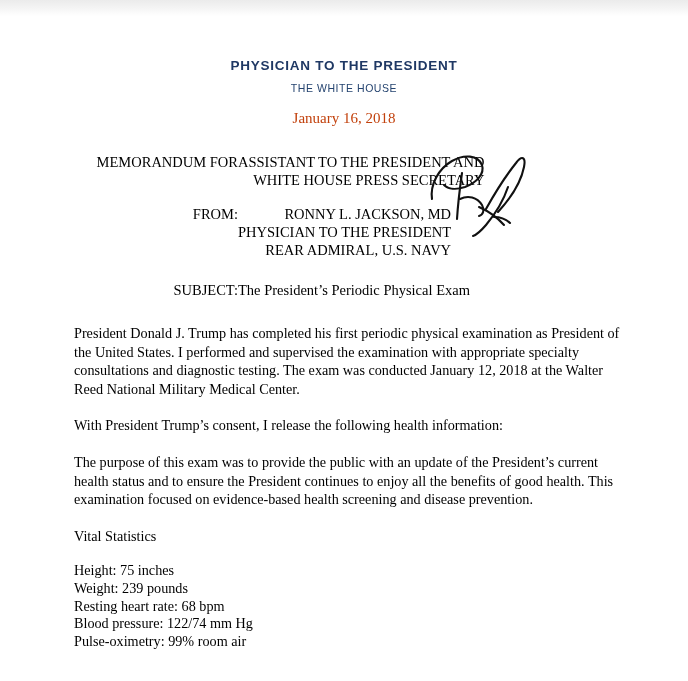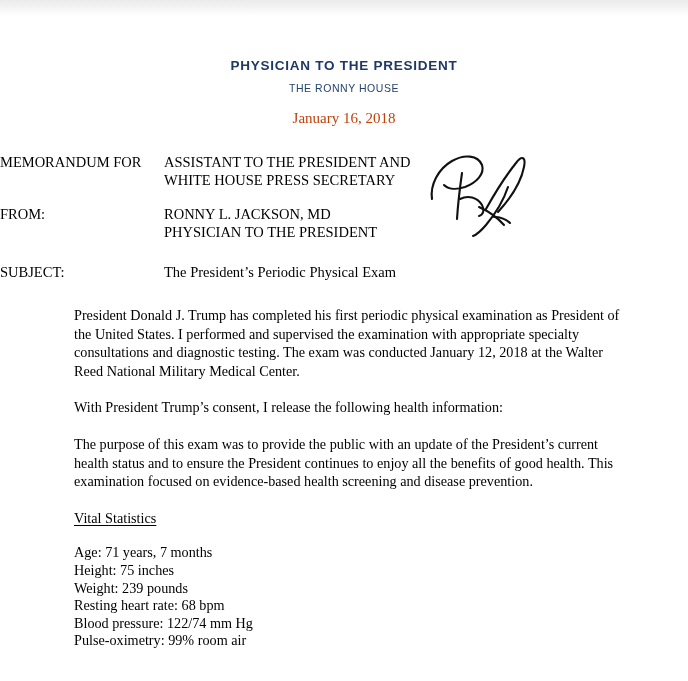--- a/index.html
+++ b/index.html
@@ -57,20 +57,22 @@
     font-size: 15px;
     color: #c2410c;
     line-height: 18px;
     margin-top: 14px;
   }
 
   
   .memo {
     position: relative;
     margin-top: 26px;
+    padding-left: 74px;
+    text-align: right;
   }
   .memo-row {
     display: flex;
     align-items: flex-start;
     margin-bottom: 16px;
   }
   .memo-row:last-child { margin-bottom: 7px; }
   .memo-label {
     width: 164px;
     flex: 0 0 164px;
@@ -104,41 +106,40 @@
   }
   .para {
     font-size: 14.2px;
     line-height: 18.6px;
     text-align: left;
     margin: 14px 0 18px 0;
   }
   .heading-ul {
     font-size: 14.2px;
     line-height: 18.6px;
-    text-decoration: underline;
     text-underline-offset: 2px;
     margin: 0;
   }
   .vitals {
     margin-top: 17px;
     font-size: 14.2px;
     line-height: 17.6px;
   }
   .vitals div { white-space: nowrap; }
 </style>
 </head>
 <body>
 
 <div class="top-shade"></div>
 
 <div class="page">
 
   <div class="letterhead">
     <div class="lh-title">PHYSICIAN TO THE PRESIDENT</div>
-    <div class="lh-sub">THE RONNY HOUSE</div>
+    <div class="lh-sub">THE WHITE HOUSE</div>
     <div class="lh-date">January 16, 2018</div>
   </div>
 
   <div class="memo">
 
     <svg class="signature" viewBox="0 0 108 92" xmlns="http://www.w3.org/2000/svg">
       <g fill="none" stroke="#111111" stroke-width="2.1" stroke-linecap="round" stroke-linejoin="round">
 
         <path d="M8 52 C 6 38, 14 22, 28 14 C 40 7, 54 8, 58 18 C 61 27, 52 36, 41 40 C 32 43, 24 42, 20 38"></path>
 
@@ -161,39 +162,39 @@
         <div>ASSISTANT TO THE PRESIDENT AND</div>
         <div>WHITE HOUSE PRESS SECRETARY</div>
       </div>
     </div>
 
     <div class="memo-row">
       <div class="memo-label">FROM:</div>
       <div class="memo-value">
         <div>RONNY L. JACKSON, MD</div>
         <div>PHYSICIAN TO THE PRESIDENT</div>
+        <div>REAR ADMIRAL, U.S. NAVY</div>
       </div>
     </div>
 
     <div class="memo-row subject-row">
       <div class="memo-label">SUBJECT:</div>
       <div class="memo-value">The President’s Periodic Physical Exam</div>
     </div>
 
   </div>
 
   <div class="body">
     <p class="para">President Donald J. Trump has completed his first periodic physical examination as President of the United States.  I performed and supervised the examination with appropriate specialty consultations and diagnostic testing.  The exam was conducted January 12, 2018 at the Walter Reed National Military Medical Center.</p>
     <p class="para">With President Trump’s consent, I release the following health information:</p>
     <p class="para">The purpose of this exam was to provide the public with an update of the President’s current health status and to ensure the President continues to enjoy all the benefits of good health.  This examination focused on evidence-based health screening and disease prevention.</p>
 
     <div class="heading-ul">Vital Statistics</div>
 
     <div class="vitals">
-      <div>Age:  71 years, 7 months</div>
       <div>Height: 75 inches</div>
       <div>Weight:  239 pounds</div>
       <div>Resting heart rate:  68 bpm</div>
       <div>Blood pressure:  122/74 mm Hg</div>
       <div>Pulse-oximetry:  99% room air</div>
 
     </div>
 
   </div>
 

